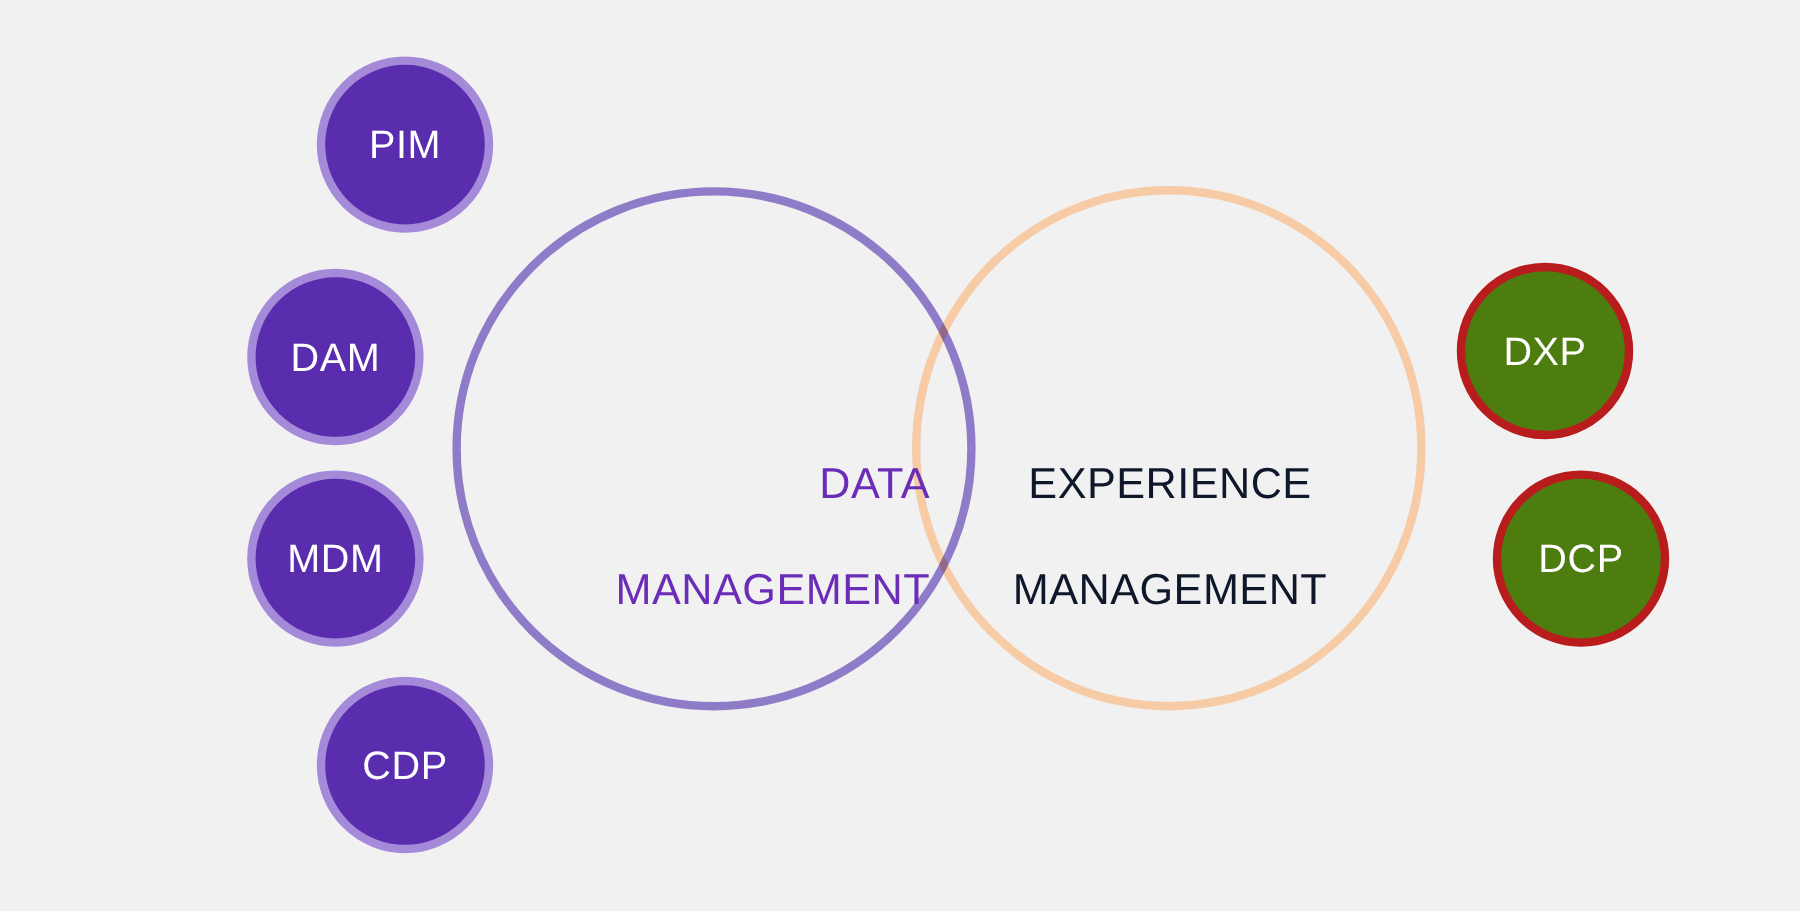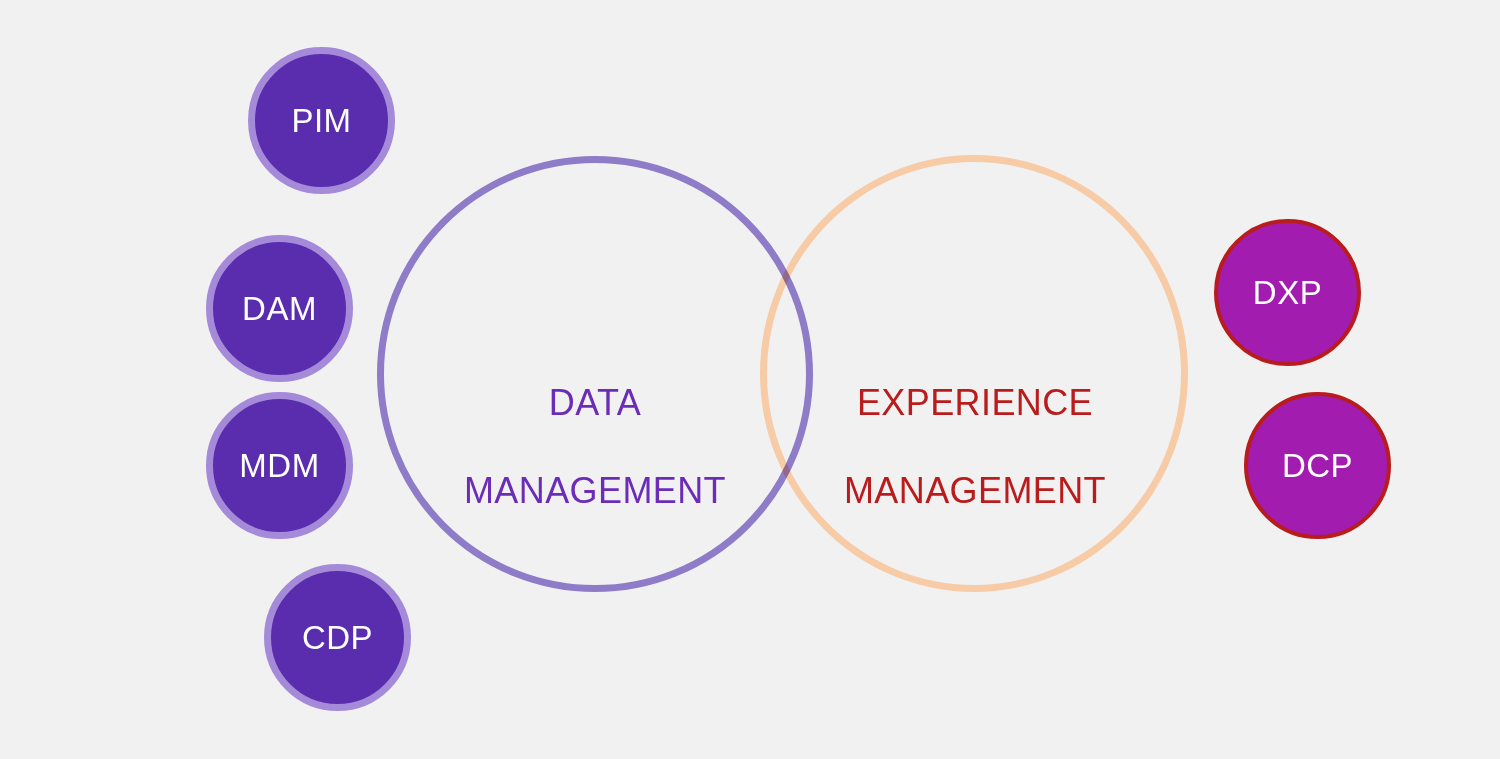--- a/index.html
+++ b/index.html
@@ -39,22 +39,22 @@
     line-height: 1;
     user-select: none;
     white-space: nowrap;
   }
 
   .node-circle.purple {
     background: #5a2cae;
     border: 7px solid #a58ad9;
   }
   .node-circle.orange {
-    background: #a21caf;
-    border: 4px solid #b91c1c;
+    background: #4d7c0f;
+    border: 7px solid #b91c1c;
   }
 
   
   .venn-ring {
     position: absolute;
     border-radius: 50%;
     box-sizing: border-box;
     background: transparent;
   }
   .venn-ring.ring-orange {
@@ -73,36 +73,36 @@
     text-align: center;
     line-height: 1.22;
     letter-spacing: 0.4px;
     font-size: 36px;
     font-weight: 400;
     z-index: 5;
     user-select: none;
     white-space: pre-line;
   }
   .venn-label.label-purple { color: #6b2cb8; }
-  .venn-label.label-orange { color: #b91c1c; }
+  .venn-label.label-orange { color: #0f172a; }
 
   .venn-label .line {
     display: block;
   }
 </style>
 </head>
 <body>
 
 <div id="diagram-canvas">
 
-  <div class="node-circle purple" style="left:248px; top:47px; width:147px; height:147px;justify-content:center;">
+  <div class="node-circle purple" style="left:264px; top:47px; width:147px; height:147px;justify-content:center;">
     <span class="node-label">PIM</span>
   </div>
 
-  <div class="node-circle purple" style="left:206px; top:235px; width:147px; height:147px;">
+  <div class="node-circle purple" style="left:206px; top:224px; width:147px; height:147px;">
     <span class="node-label">DAM</span>
   </div>
 
   <div class="node-circle purple" style="left:264px; top:564px; width:147px; height:147px;">
     <span class="node-label">CDP</span>
   </div>
 
   <div class="node-circle purple" style="left:206px; top:392px; width:147px; height:147px;">
     <span class="node-label">MDM</span>
   </div>
@@ -112,21 +112,21 @@
   </div>
 
   <div class="node-circle orange" style="left:1244px; top:392px; width:147px; height:147px;">
     <span class="node-label">DCP</span>
   </div>
 
   <div class="venn-ring ring-orange" style="left:760px; top:155px; width:428px; height:437px;"></div>
 
   <div class="venn-ring ring-purple" style="left:377px; top:156px; width:436px; height:436px;"></div>
 
-  <div class="venn-label label-purple" style="left:415px; top:337px; width:360px;">
+  <div class="venn-label label-purple" style="left:415px; top:337px; width:360px;text-align:right;">
     <span class="line">DATA</span>
     <span class="line">MANAGEMENT</span>
   </div>
 
   <div class="venn-label label-orange" style="left:795px; top:337px; width:360px;">
     <span class="line">EXPERIENCE</span>
     <span class="line">MANAGEMENT</span>
   </div>
 
 </div>

